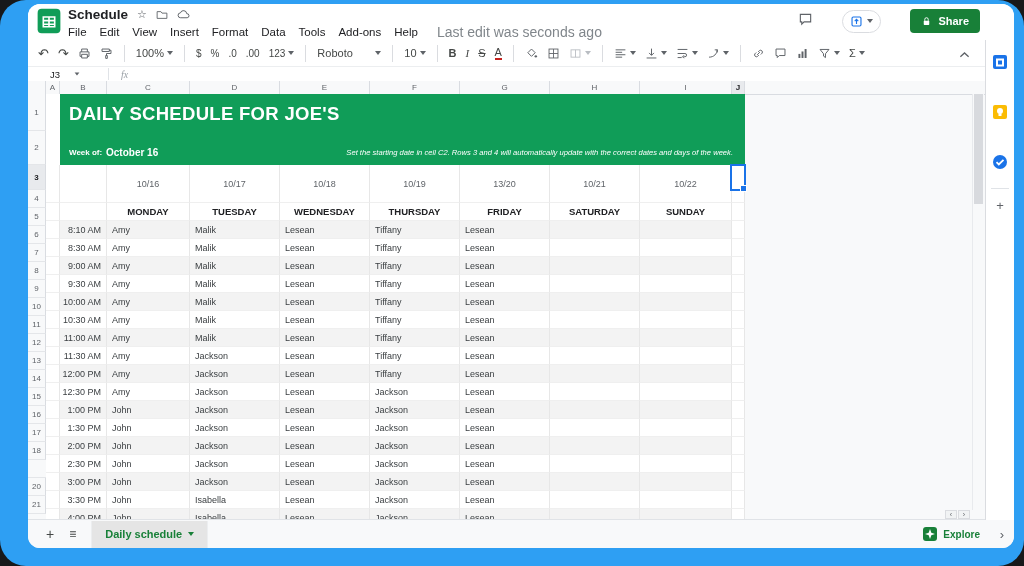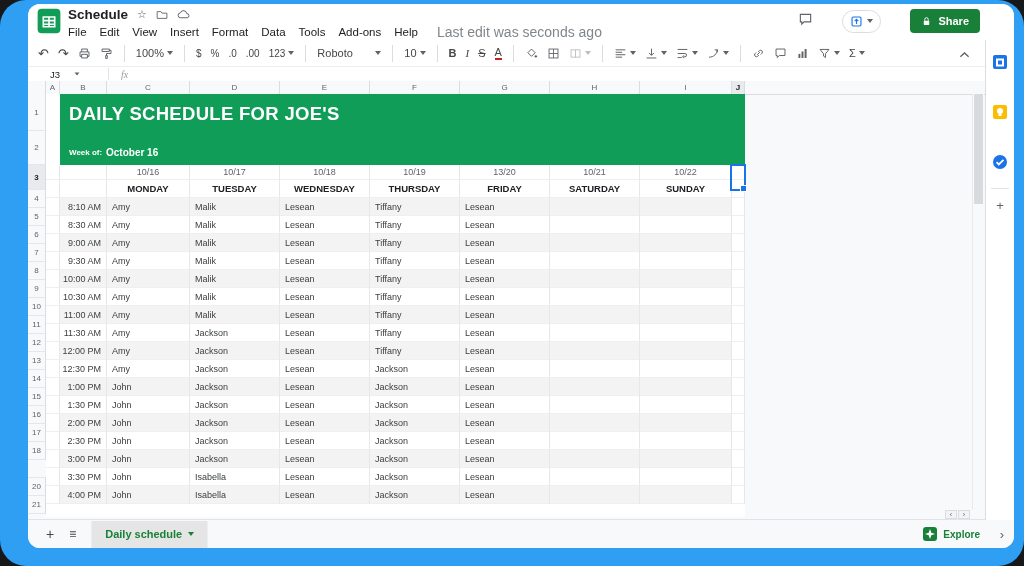--- a/index.html
+++ b/index.html
@@ -49,21 +49,21 @@
   .cells{position:absolute;left:18px;top:0;width:699px;background:#fff;min-height:423px;}
   .banner{position:absolute;left:14px;top:0;width:685px;height:71px;background:#109D58;box-sizing:border-box;}
   .banner-title{position:absolute;left:9px;top:9px;color:#fff;font-weight:700;font-size:18.5px;letter-spacing:.3px;}
   .weekof{position:absolute;left:9px;bottom:8px;color:#fff;font-size:8px;font-weight:700;}
   .weekval{position:absolute;left:46px;bottom:7px;color:#fff;font-size:10px;font-weight:700;}
   .banner-note{position:absolute;right:12px;bottom:8px;color:#fff;font-size:7.6px;font-style:italic;}
   .rows{margin-top:71px;}
   .row{display:flex;}
   .cell{box-sizing:border-box;border-right:1px solid #e7e7e7;border-bottom:1px solid #efefef;font-size:9px;color:#3c4043;display:flex;align-items:center;overflow:hidden;white-space:nowrap;}
   .wA{width:14px;}.wB{width:47px;}.wC{width:83px;}.wD{width:90px;}.wE{width:90px;}.wF{width:90px;}.wG{width:90px;}.wH{width:90px;}.wI{width:92px;}.wJ{width:13px;}
-  .hrow{height:15px;}.drow{height:18px;}
+  .hrow{height:38px;}.drow{height:18px;}
   .cen{justify-content:center;}
   .date{color:#5f6368;}
   .day{font-weight:700;color:#202124;font-size:9.5px;}
   .time{justify-content:flex-end;padding-right:5px;}
   .name{padding-left:5px;}
   .band .bc{background:#f3f3f3;}
   .selbox{position:absolute;left:684px;top:70px;width:16px;height:27px;border:2px solid #1A73E8;box-sizing:border-box;}
   .selhandle{position:absolute;right:-3px;bottom:-3px;width:5px;height:5px;background:#1A73E8;border:1px solid #fff;}
   .vscroll{position:absolute;right:2px;top:13px;bottom:10px;width:11px;background:#f8f9fa;border-left:1px solid #e8eaed;}
   .vthumb{position:absolute;left:1px;right:1px;top:0;height:110px;background:#d8dade;}
@@ -319,20 +319,21 @@
             <div class="gut" style="height: 18px;">18</div>
             <div class="gut" style="height: 18px; padding-left: 40px;">19</div>
             <div class="gut" style="height: 18px;">20</div>
             <div class="gut" style="height: 18px;">21</div>
           </div>
       <div class="cells">
         <div class="banner">
           <div class="banner-title">DAILY SCHEDULE FOR JOE'S</div>
           <div class="weekof">Week of:</div>
           <div class="weekval">October 16</div>
+          <div class="banner-note">Set the starting date in cell C2. Rows 3 and 4 will automatically update with the correct dates and days of the week.</div>
         </div>
         <div class="rows">
           <div class="row hrow" id="dates-row">
                 <div class="cell wA"></div>
                 <div class="cell wB"></div>
                 <div class="cell cen date wC">10/16</div>
                 <div class="cell cen date wD">10/17</div>
                 <div class="cell cen date wE">10/18</div>
                 <div class="cell cen date wF">10/19</div>
                 <div class="cell cen date wG">13/20</div>

